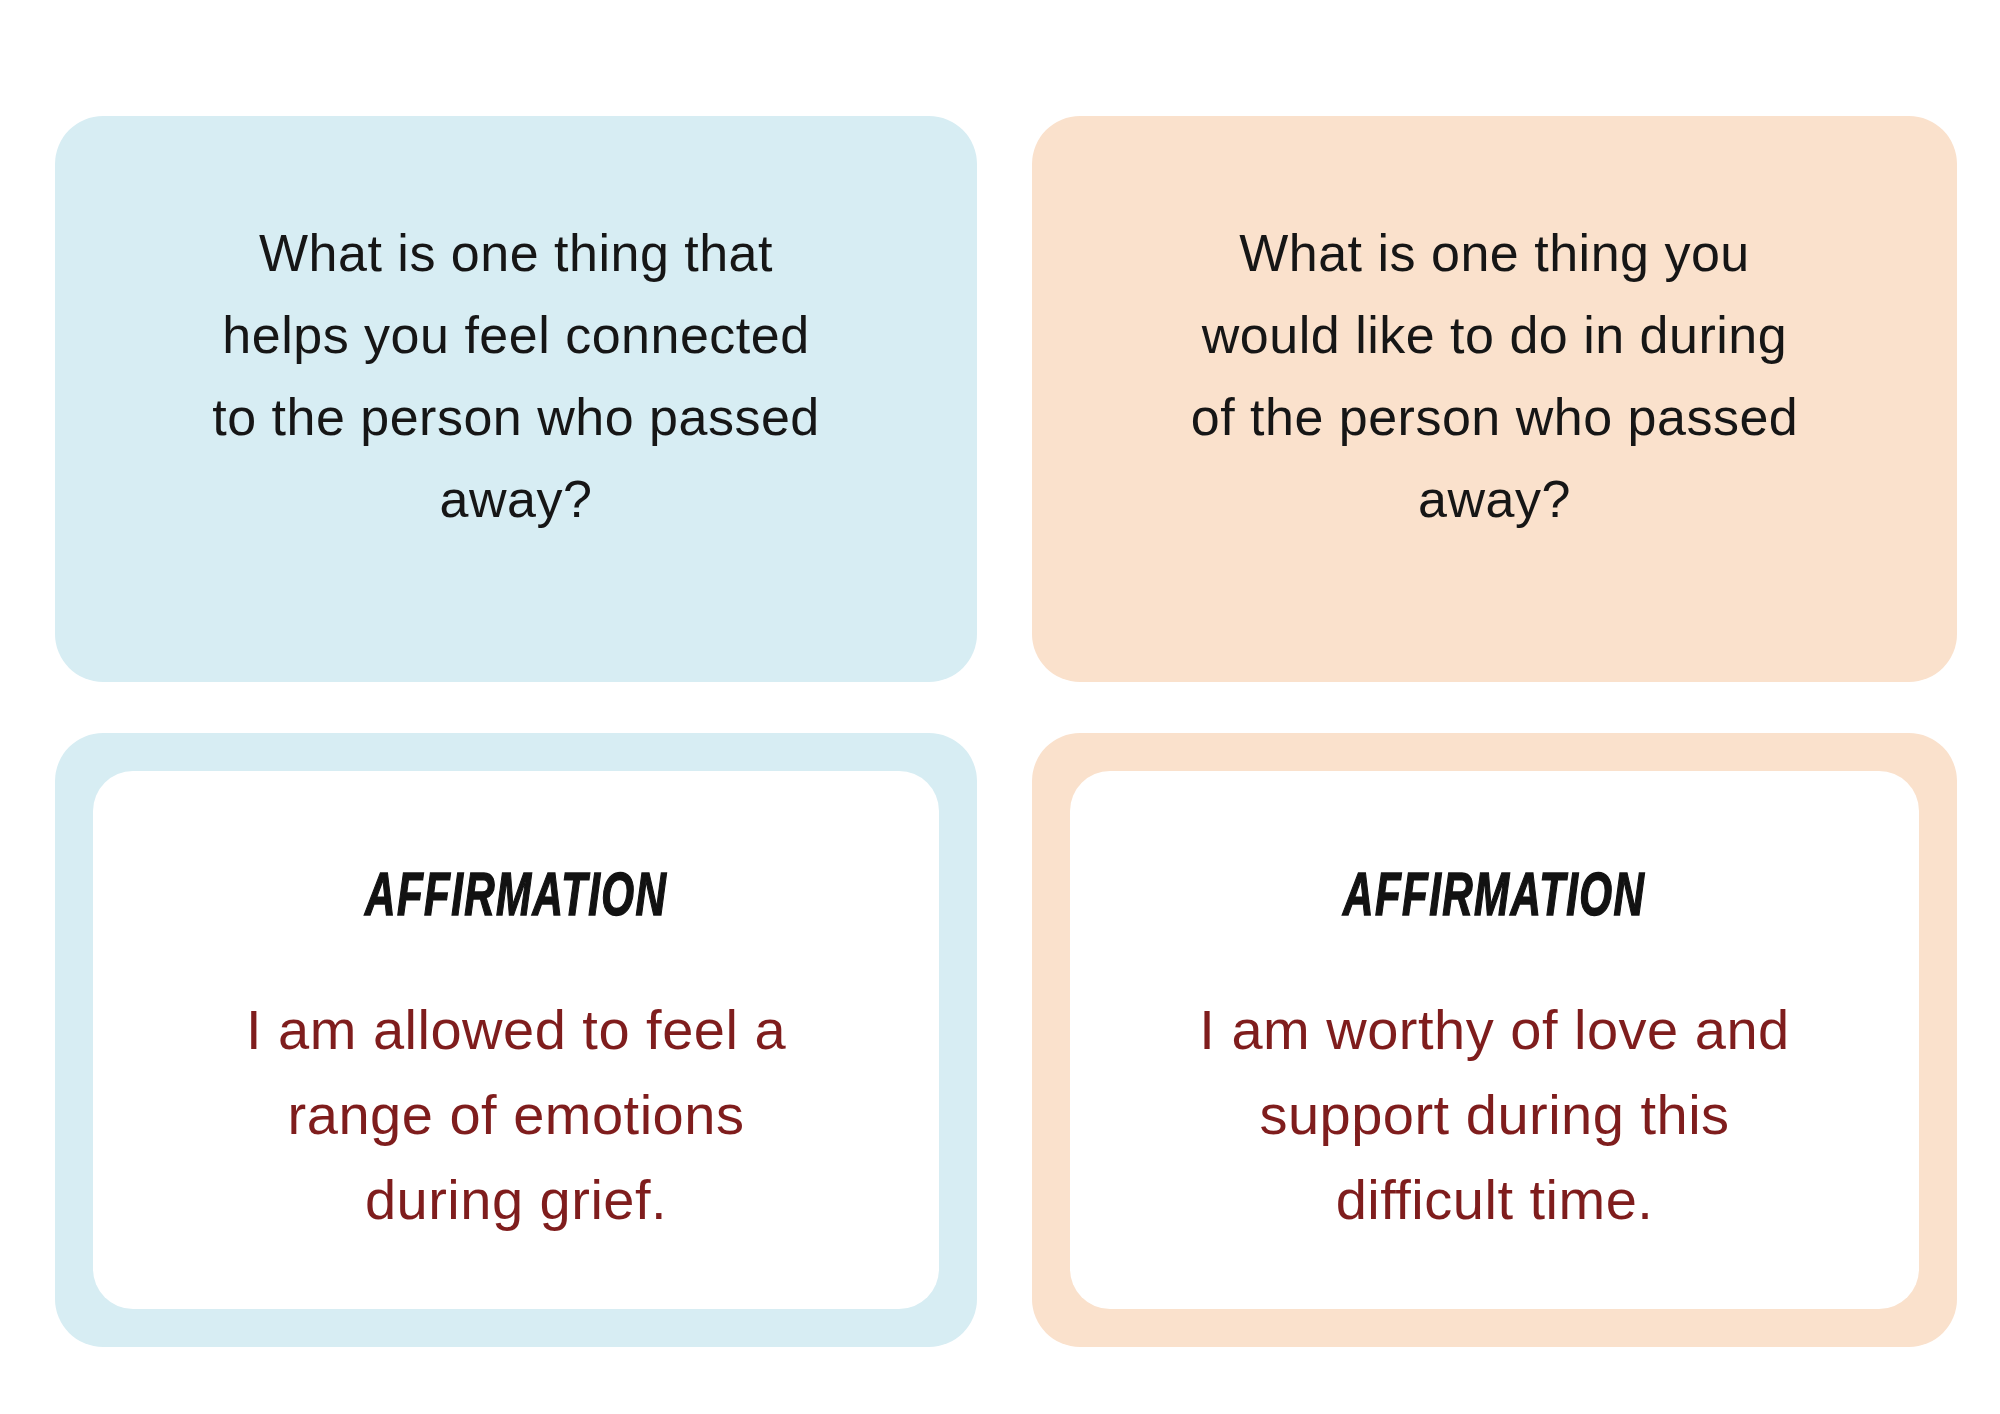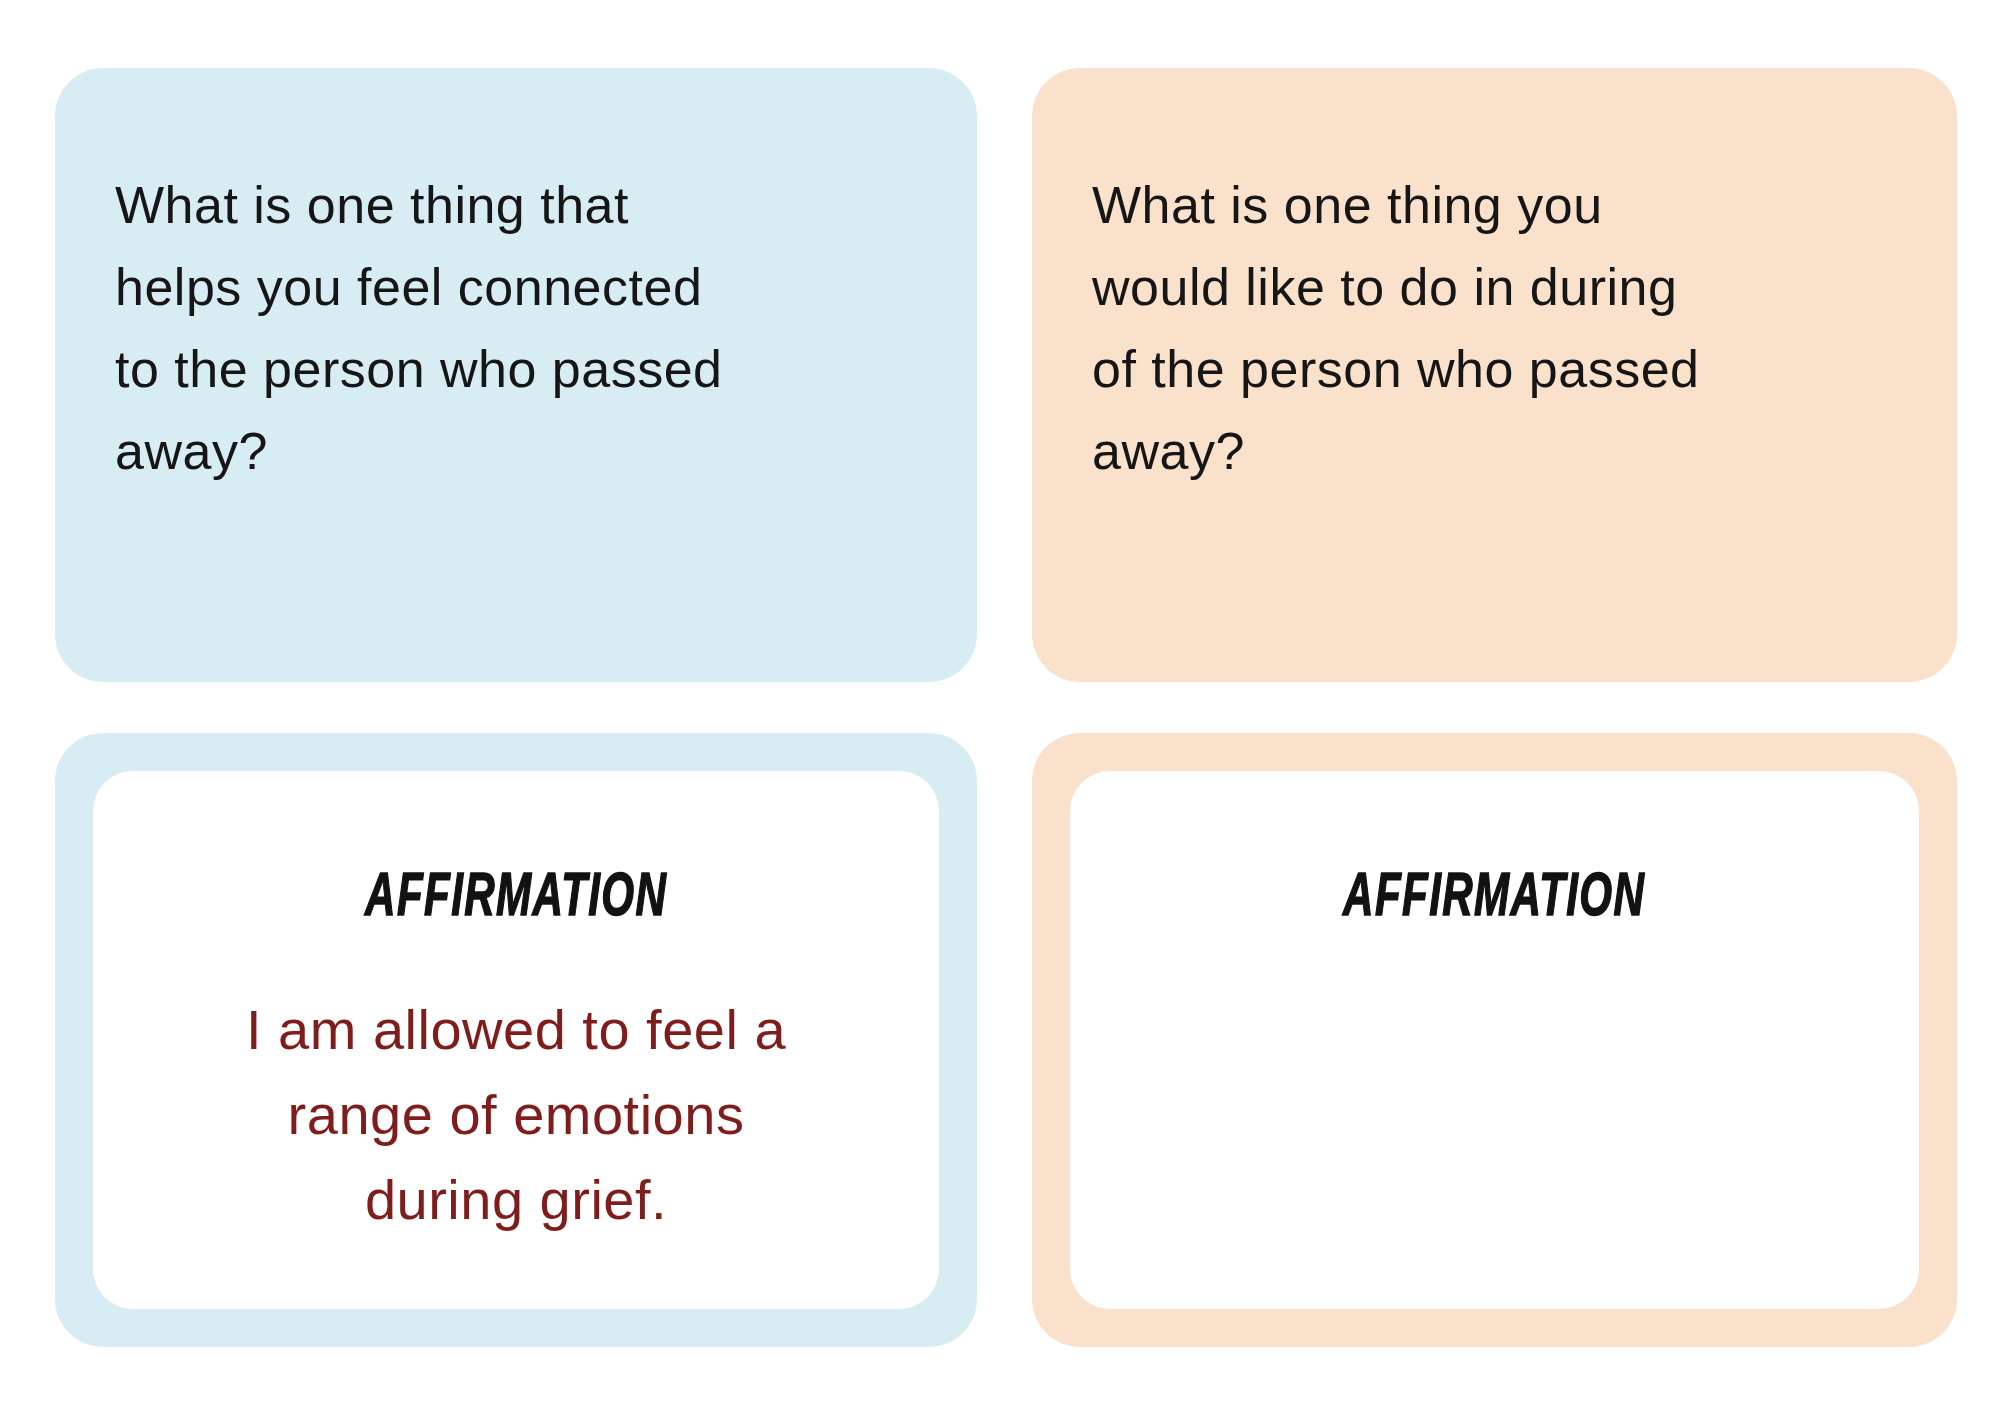--- a/index.html
+++ b/index.html
@@ -28,21 +28,22 @@
   .card {
     box-sizing: border-box;
     border-radius: 48px;
   }
   .card.blue  { background: #D7EDF3; }
   .card.peach { background: #FAE1CC; }
 
   
   .card.question {
     padding: 96px 60px 0 60px;
-    text-align: left;
+    text-align: center;
+    margin-top: 48px;
   }
   .question-text {
     margin: 0;
     font-size: 52px;
     line-height: 1.58;
     letter-spacing: 0.5px;
     color: #161616;
     white-space: pre-line;
   }
 
@@ -108,16 +109,19 @@
       <h2 class="affirmation-title"><span class="condense">AFFIRMATION</span></h2>
       <p class="affirmation-text">I am allowed to feel a
 range of emotions
 during grief.</p>
     </div>
   </section>
 
   <section class="card affirmation peach">
     <div class="inner-panel">
       <h2 class="affirmation-title"><span class="condense">AFFIRMATION</span></h2>
+      <p class="affirmation-text">I am worthy of love and
+support during this
+difficult time.</p>
     </div>
   </section>
 
 </div>
 
 </body></html>

